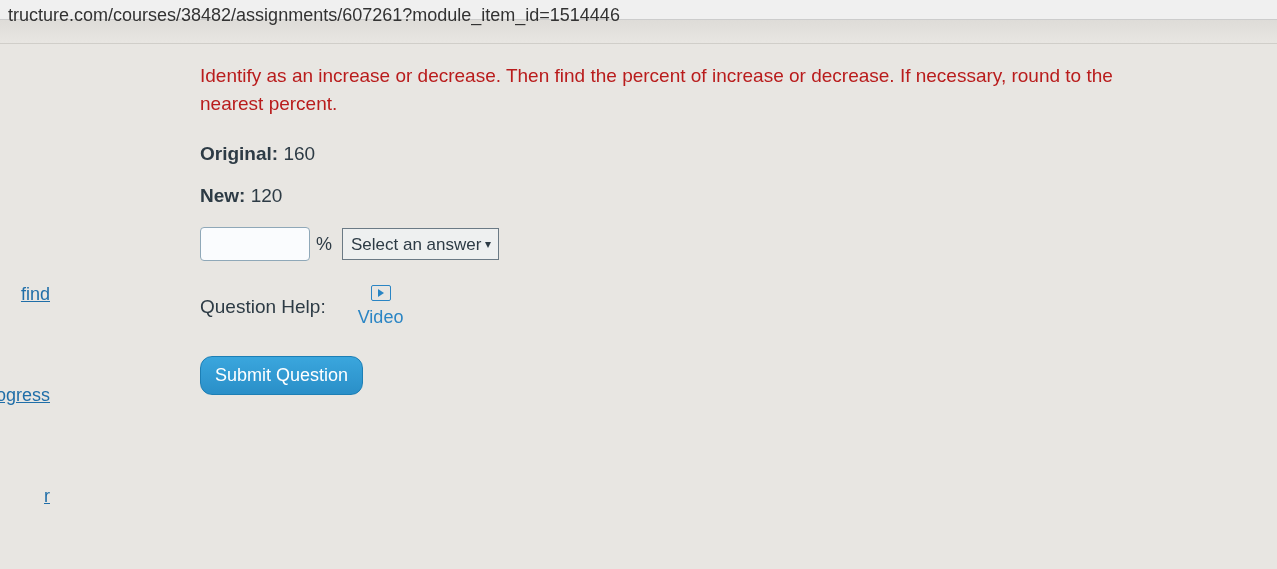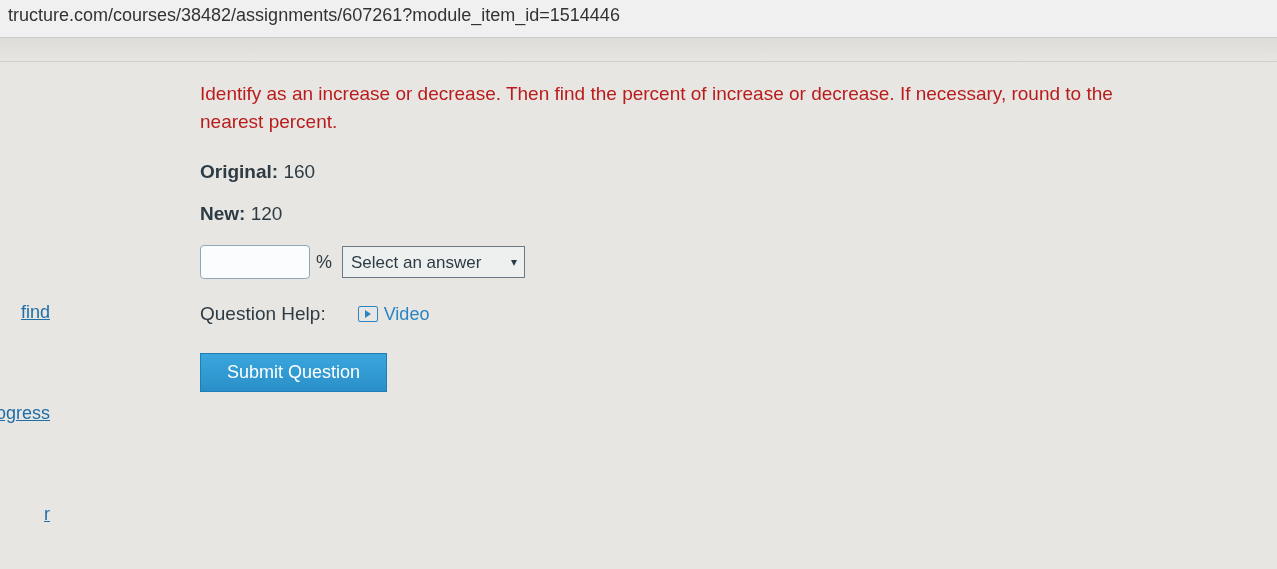--- a/index.html
+++ b/index.html
@@ -10,21 +10,21 @@
       height: 569px;
       overflow: hidden;
       color: #2d3b45;
     }
     .url-bar {
       background: #f0f0f0;
       padding: 4px 8px;
       font-size: 18px;
       color: #333;
       border-bottom: 1px solid #ccc;
-      height: 38px;
+      height: 20px;
       line-height: 22px;
     }
     .chrome-shadow {
       height: 24px;
       background: linear-gradient(#dedcd8, #e8e6e2);
       border-bottom: 1px solid #d0cec9;
     }
     .container {
       display: flex;
       height: calc(100% - 54px);
@@ -82,21 +82,21 @@
     .pct-sign {
       font-size: 18px;
       color: #2d3b45;
       margin-right: 4px;
     }
     .select-answer {
       border: 1px solid #6b7a85;
       background: #eef0f0;
       height: 32px;
       font-size: 17px;
-      padding: 3px 42px 3px 8px;
+      padding: 3px 16px 3px 8px;
       color: #2d3b45;
       appearance: none;
       position: relative;
     }
     .select-wrap {
       position: relative;
       display: inline-block;
     }
     .select-wrap .chev {
       position: absolute;
@@ -115,20 +115,21 @@
       gap: 32px;
       margin-bottom: 28px;
     }
     .video-link {
       display: inline-flex;
       align-items: center;
       gap: 6px;
       color: #2a85c4;
       text-decoration: none;
       font-size: 18px;
+      flex-direction: column;
     }
     .video-icon {
       width: 20px; height: 16px;
       border: 1.5px solid #2a85c4;
       border-radius: 2px;
       display: inline-flex;
       align-items: center;
       justify-content: center;
     }
     .video-icon .tri {
@@ -136,24 +137,24 @@
       border-left: 6px solid #2a85c4;
       border-top: 4px solid transparent;
       border-bottom: 4px solid transparent;
       margin-left: 1px;
     }
     .submit-btn {
       background: #2a9bd6;
       background: linear-gradient(#3aa6dd, #2a8fc8);
       color: #fff;
       border: 1px solid #1d7fb5;
-      padding: 8px 26px;
+      padding: 8px 14px;
       font-size: 18px;
       cursor: pointer;
-      border-radius: 0;
+      border-radius: 12px;
     }
   </style>
 </head>
 <body>
 
 <div class="url-bar">
   <span>tructure.com/courses/38482/assignments/607261?module_item_id=1514446</span>
 </div>
 <div class="chrome-shadow"></div>
 

